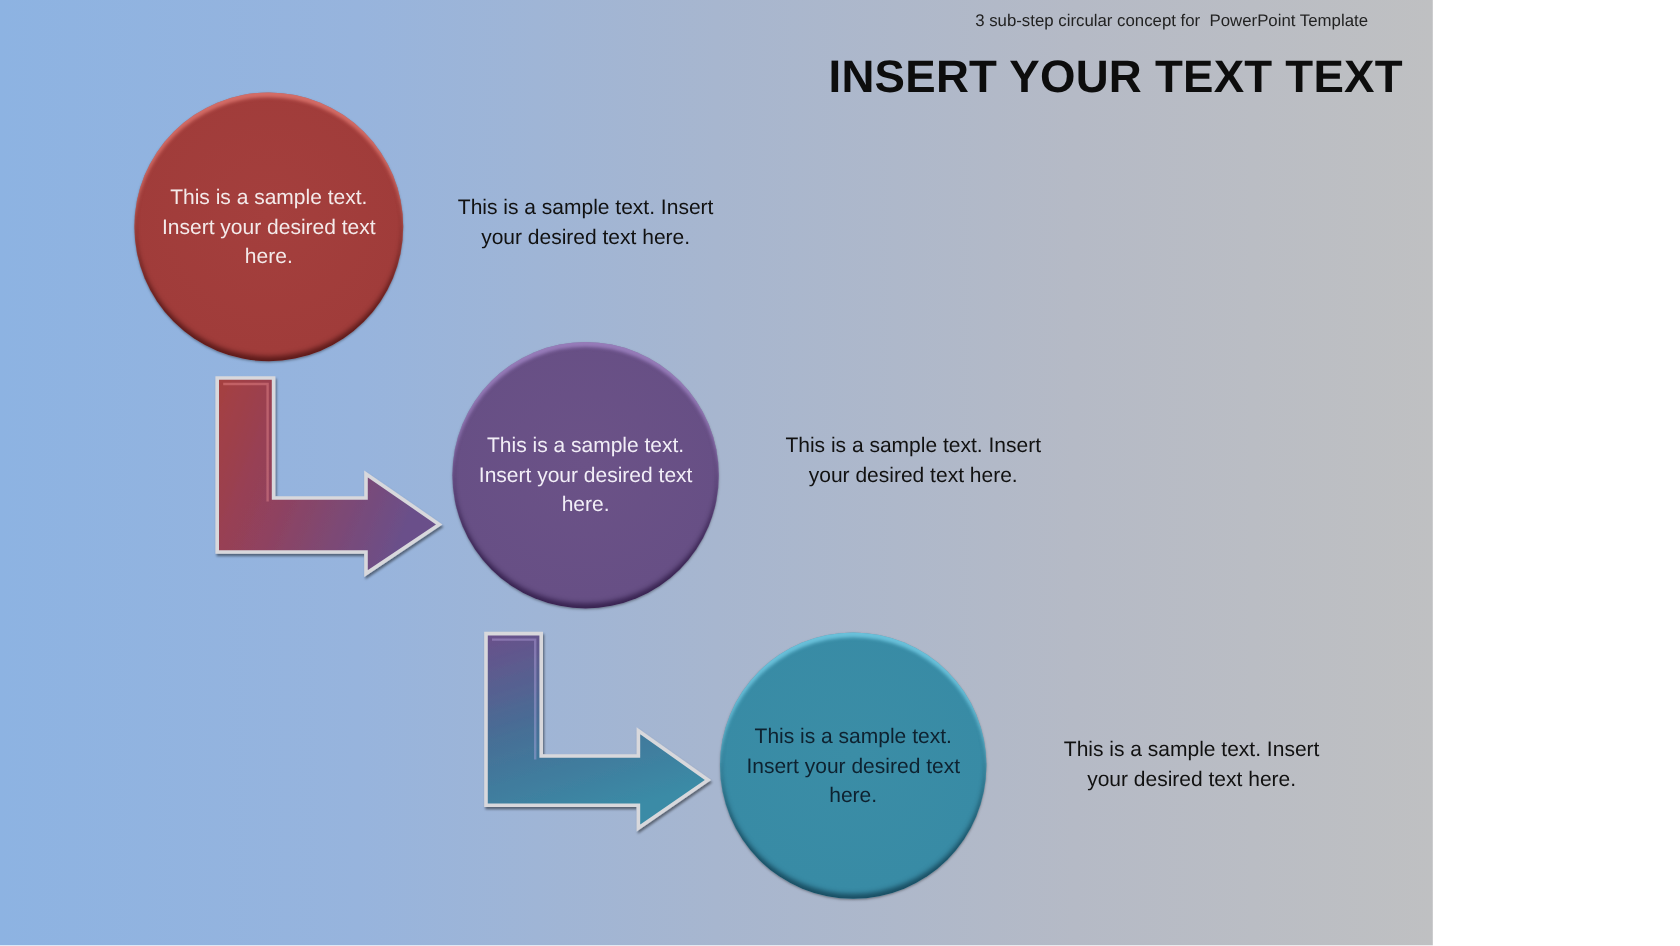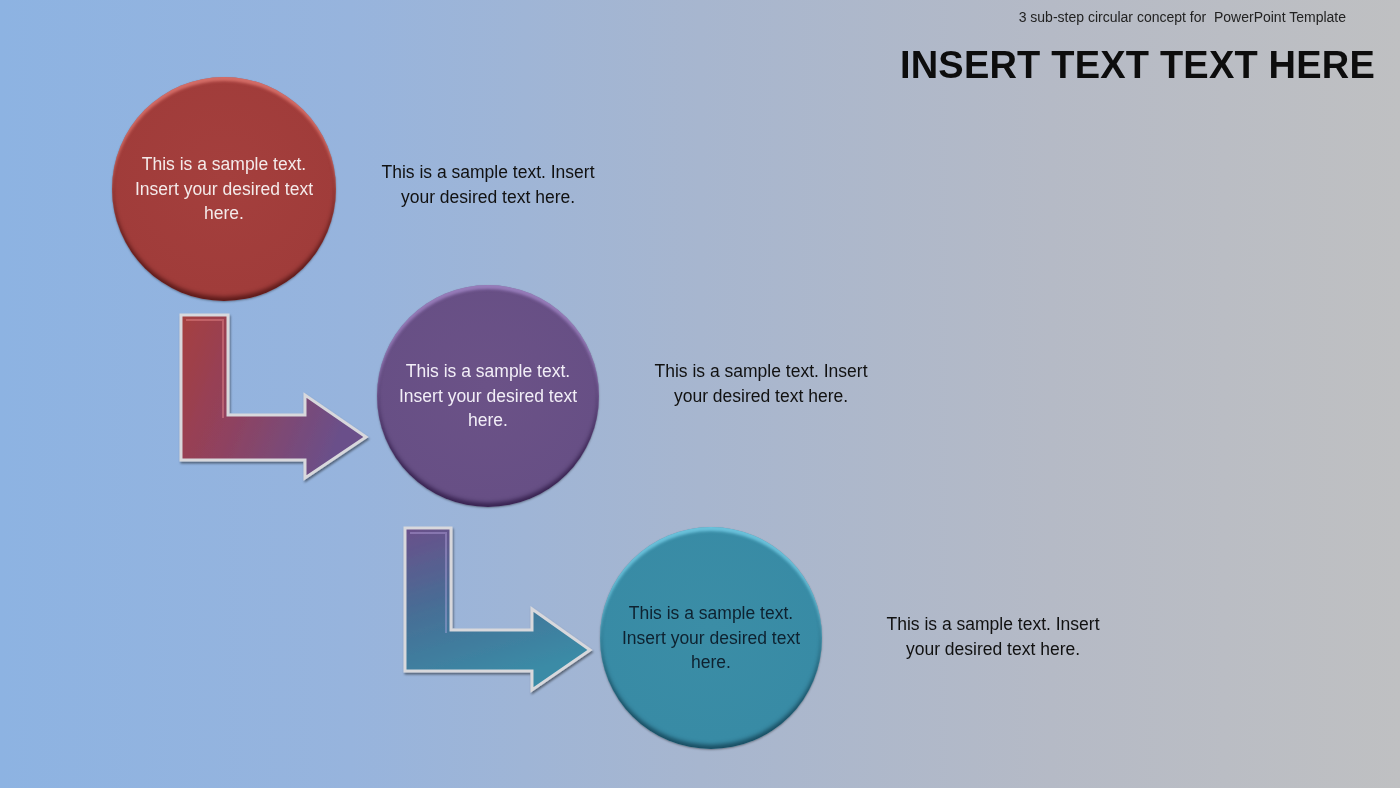--- a/index.html
+++ b/index.html
@@ -1,18 +1,18 @@
 <!DOCTYPE html>
 <html><head>
 <meta charset="utf-8">
 <style>
   html, body { margin: 0; padding: 0; }
   body { width: 1400px; height: 788px; overflow: hidden; font-family: "Liberation Sans", "DejaVu Sans", sans-serif; }
   .slide {
-    position: relative; width: 1400px; height: 788px;
+    position: relative; width: 1194px; height: 788px;
     background: linear-gradient(90deg, #8db3e2 0%, #97b4dd 25%, #a7b6cf 50%, #b5bac6 75%, #bfc0c2 100%);
     overflow: hidden;
   }
   .subtitle {
     position: absolute; right: 54px; top: 9px;
     font-size: 14px; color: #222; white-space: pre;
   }
   .title {
     position: absolute; right: 25px; top: 44px;
     font-size: 38px; font-weight: bold; color: #0d0d0d; letter-spacing: 0.2px;
@@ -47,21 +47,21 @@
     color: #111; width: 230px;
   }
   .arrow { position: absolute; left: 0; top: 0; }
 </style>
 </head>
 <body>
 
 <div class="slide">
 
   <div class="subtitle">3 sub-step circular concept for  PowerPoint Template</div>
-  <div class="title">INSERT TEXT TEXT HERE</div>
+  <div class="title">INSERT YOUR TEXT TEXT</div>
 
   <svg class="arrow" width="1400" height="788">
     <defs>
       <linearGradient id="g1" x1="0" y1="0" x2="1" y2="0.35">
         <stop offset="0" stop-color="#a63f3f"></stop>
         <stop offset="0.45" stop-color="#8f4260"></stop>
         <stop offset="1" stop-color="#6a508a"></stop>
       </linearGradient>
       <linearGradient id="g2" x1="0" y1="0" x2="0.35" y2="1">
         <stop offset="0" stop-color="#6a4f8a"></stop>

